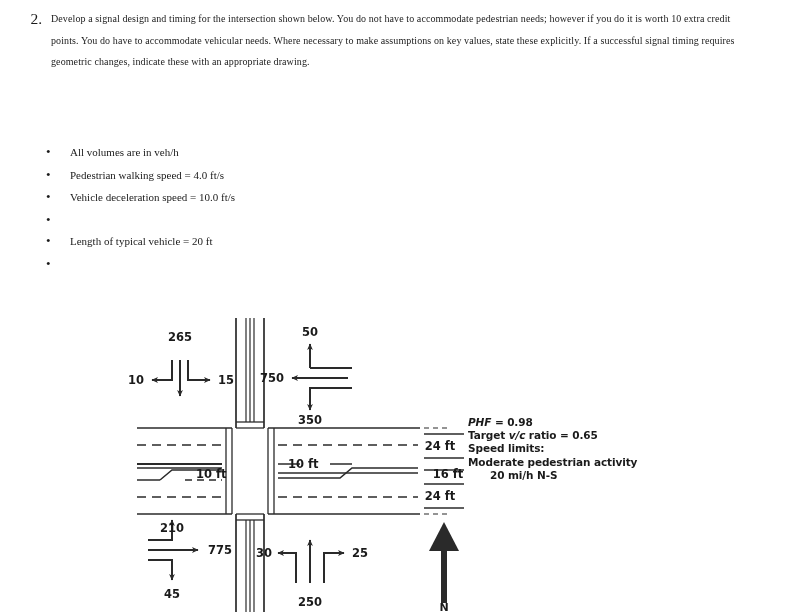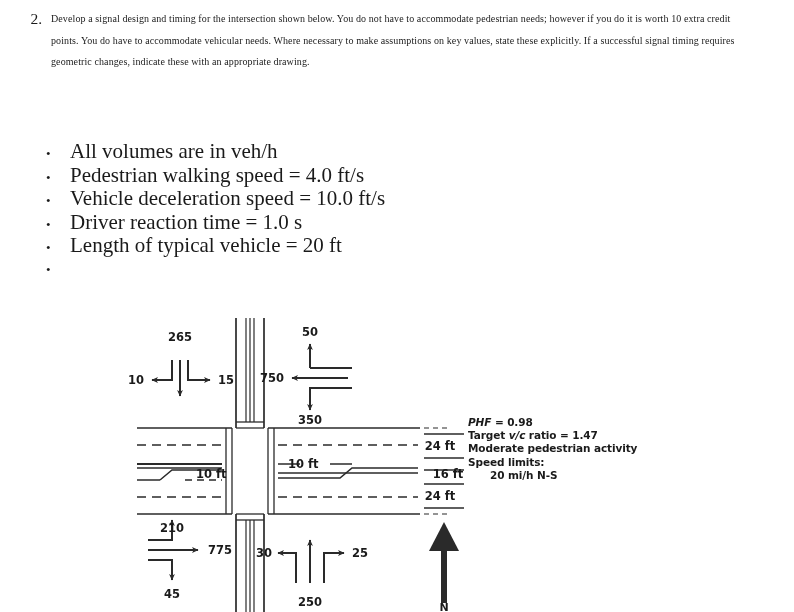--- a/index.html
+++ b/index.html
@@ -55,21 +55,21 @@
     display: flex;
     align-items: baseline;
     line-height: 21.5px;
   }
   .bullet-dot {
     flex: 0 0 24px;
     font-size: 13px;
     line-height: 21.5px;
   }
   .bullet-text {
-    font-size: 21px;
+    font-size: 11px;
     line-height: 21.5px;
   }
 
   
   #intersection-diagram {
     position: absolute;
     left: 0px;
     top: 318px;
     width: 794px;
     height: 294px;
@@ -111,21 +111,20 @@
   <div class="bullet-row">
     <span class="bullet-dot">•</span>
     <span class="bullet-text">Pedestrian walking speed = 4.0 ft/s</span>
   </div>
   <div class="bullet-row">
     <span class="bullet-dot">•</span>
     <span class="bullet-text">Vehicle deceleration speed = 10.0 ft/s</span>
   </div>
   <div class="bullet-row">
     <span class="bullet-dot">•</span>
-    <span class="bullet-text">Driver reaction time = 1.0 s</span>
   </div>
   <div class="bullet-row">
     <span class="bullet-dot">•</span>
     <span class="bullet-text">Length of typical vehicle = 20 ft</span>
   </div>
   <div class="bullet-row">
     <span class="bullet-dot">•</span>
   </div>
 </div>
 
@@ -243,18 +242,18 @@
     <text x="440" y="182" text-anchor="middle">24 ft</text>
   </g>
 </svg>
 </div>
 
 <div id="notes-panel">
   <div class="note-line">
     <span class="ital">PHF</span><span> = 0.98</span>
   </div>
   <div class="note-line">
-    <span>Target </span><span class="ital">v/c</span><span> ratio = 1.47</span>
-  </div>
+    <span>Target </span><span class="ital">v/c</span><span> ratio = 0.65</span>
+  </div>
+  <div class="note-line">Speed limits:</div>
   <div class="note-line">Moderate pedestrian activity</div>
-  <div class="note-line">Speed limits:</div>
   <div class="note-line note-indent">20 mi/h N-S</div>
 </div>
 
 </body></html>

